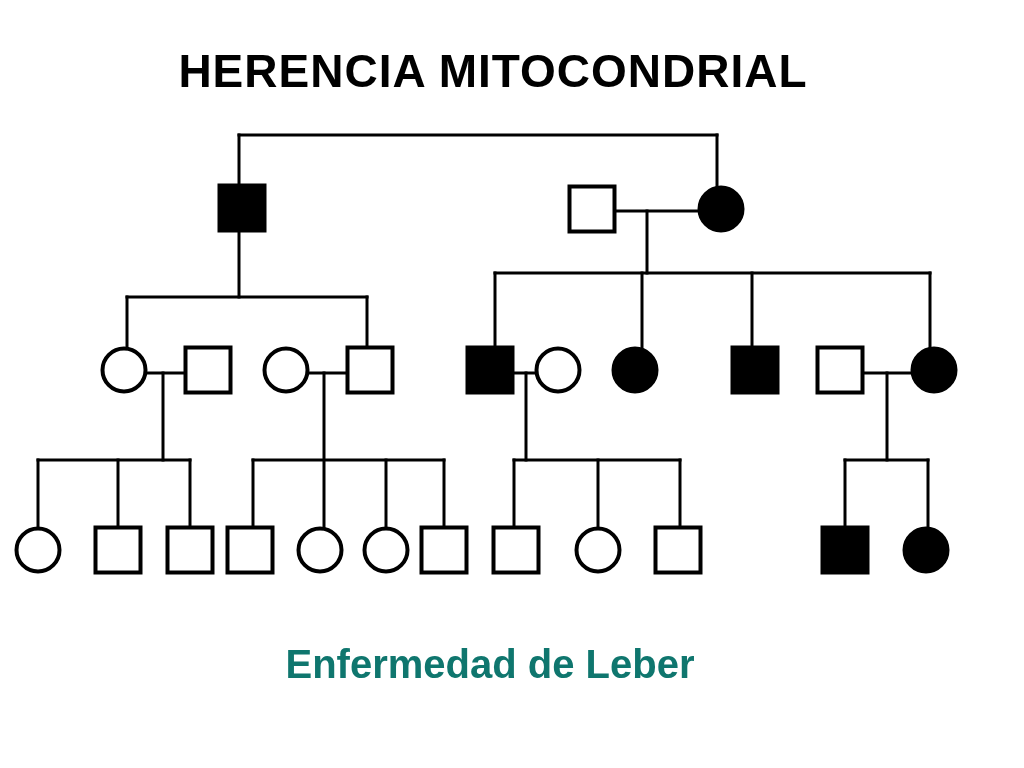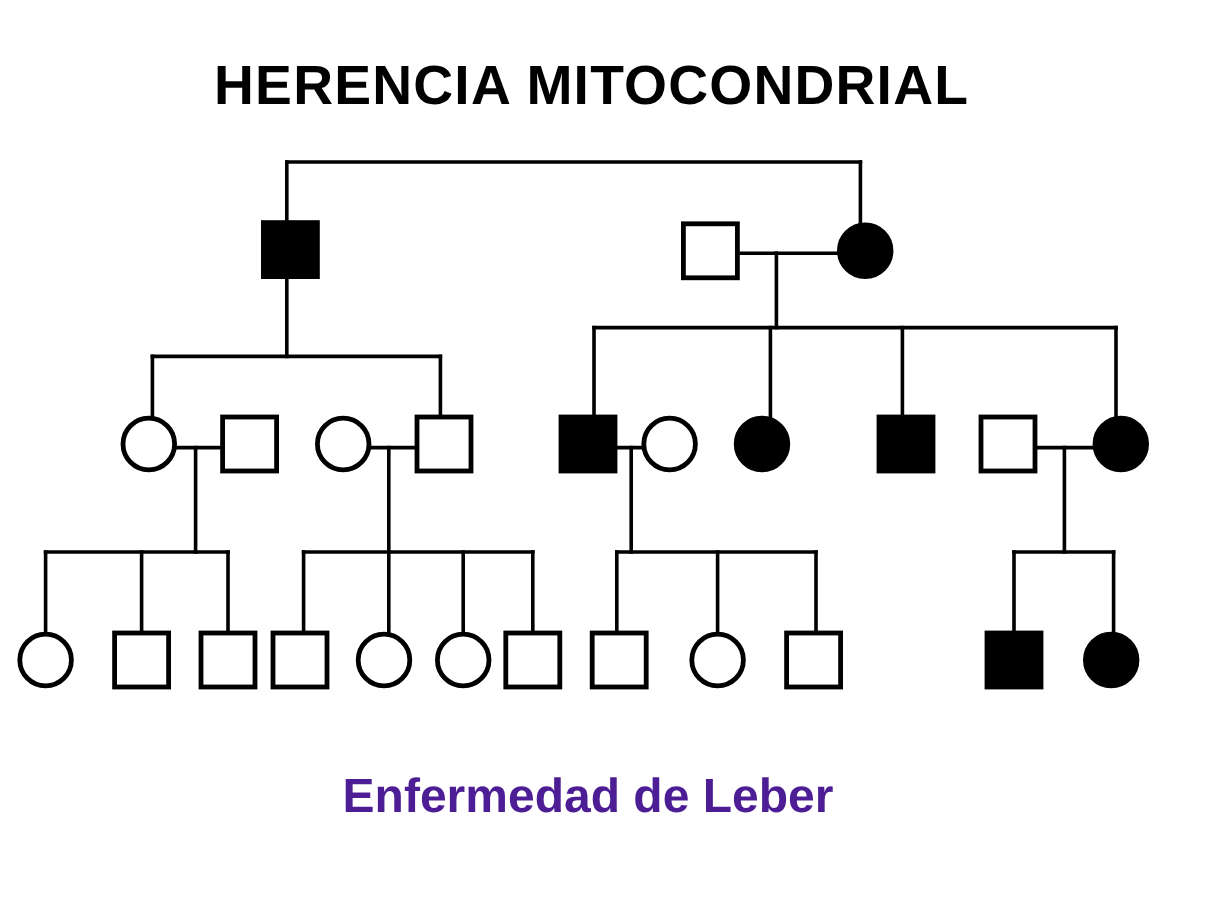--- a/index.html
+++ b/index.html
@@ -35,21 +35,21 @@
     font-family: "Liberation Sans", sans-serif;
   }
   .slide-caption {
     position: absolute;
     left: 490px;
     top: 642px;
     transform: translateX(-50%);
     margin: 0;
     font-size: 40px;
     font-weight: bold;
-    color: #4c1d95;
+    color: #0f766e;
     white-space: nowrap;
     font-family: "Liberation Sans", sans-serif;
   }
   svg.pedigree {
     position: absolute;
     left: 0; top: 0;
   }
 </style>
 </head>
 <body>

